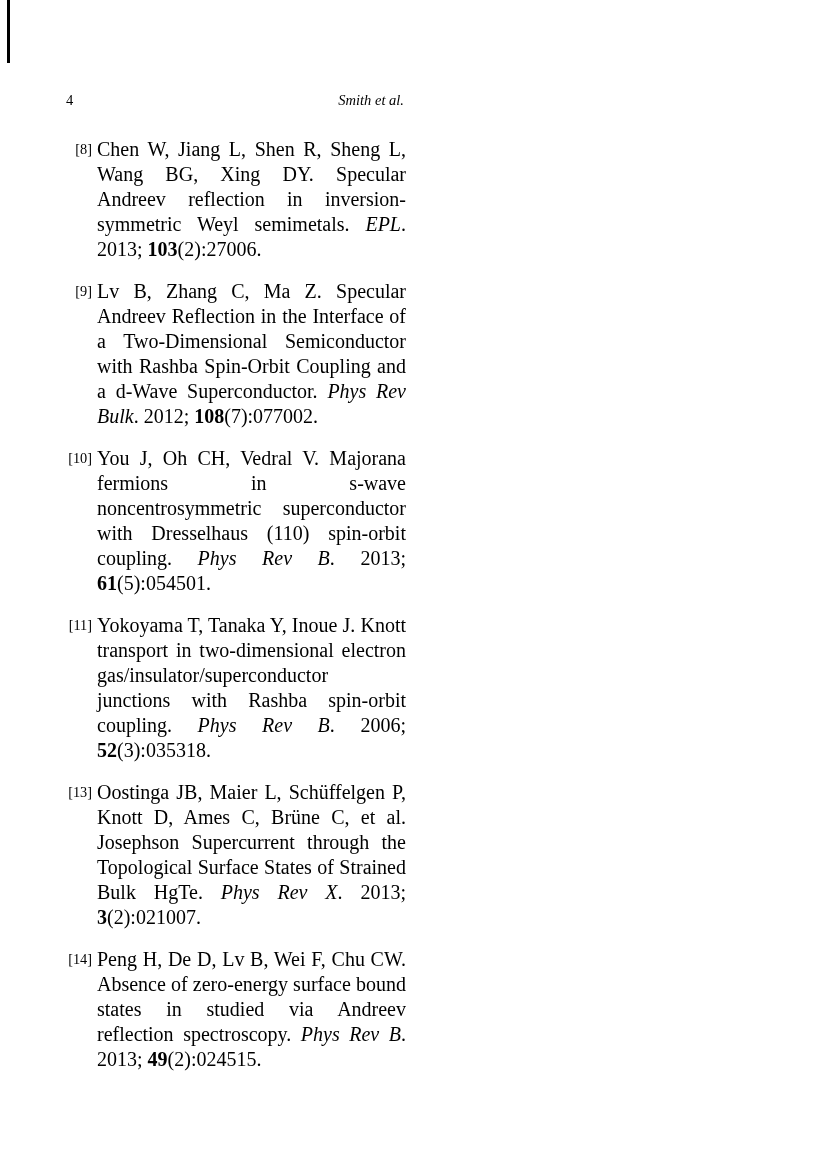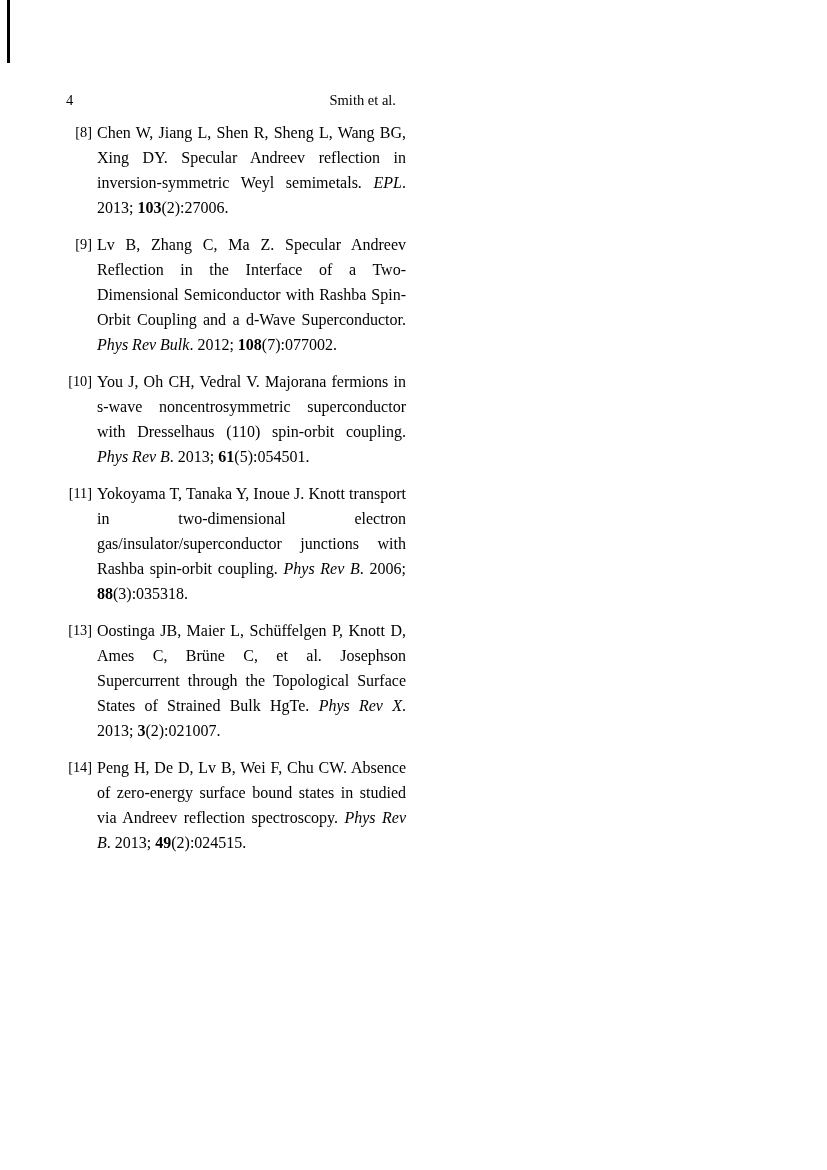--- a/index.html
+++ b/index.html
@@ -44,22 +44,23 @@
     font-size: 14.5px;
     line-height: 20px;
   }
   #page-number {
     position: absolute;
     left: 0;
     top: 0;
   }
   #running-title {
     position: absolute;
-    right: 8px;
+    right: 0;
     top: 0;
+    font-style: italic;
   }
 
   
   #reference-list {
     position: absolute;
     left: 66px;
     top: 120px;
     width: 340px;
   }
 
@@ -77,25 +78,26 @@
     left: 0;
     top: 0;
     width: 26px;
     text-align: right;
     font-size: 14.3px;
     line-height: 25px;
     white-space: nowrap;
   }
 
   .reference-text {
-    font-size: 16px;
+    font-size: 20px;
     line-height: 25px;
     text-align: justify;
     text-justify: inter-word;
     hyphens: none;
+    margin-top: 17px;
   }
   
   .reference-text > .seg:last-child {
     
   }
 
   .seg { }
   .it { font-style: italic; }
   .bd { font-weight: bold; }
 </style>
@@ -119,21 +121,21 @@
       <div class="reference-entry">
         <div class="reference-label">[9]</div>
         <div class="reference-text"><span class="seg">Lv B, Zhang C, Ma Z.  Specular Andreev Reflection in the Interface of a Two-Dimensional Semiconductor with Rashba Spin-Orbit Coupling and a d-Wave Superconductor. </span><span class="seg it">Phys Rev Bulk</span><span class="seg">. 2012; </span><span class="seg bd">108</span><span class="seg">(7):077002.</span></div>
       </div>
       <div class="reference-entry">
         <div class="reference-label">[10]</div>
         <div class="reference-text"><span class="seg">You J, Oh CH, Vedral V.  Majorana fermions in s-wave noncentrosymmetric superconductor with Dresselhaus (110) spin-orbit coupling.  </span><span class="seg it">Phys Rev B</span><span class="seg">. 2013; </span><span class="seg bd">61</span><span class="seg">(5):054501.</span></div>
       </div>
       <div class="reference-entry">
         <div class="reference-label">[11]</div>
-        <div class="reference-text"><span class="seg">Yokoyama T, Tanaka Y, Inoue J.  Knott transport in two-dimensional electron gas/insulator/superconductor junctions with Rashba spin-orbit coupling. </span><span class="seg it">Phys Rev B</span><span class="seg">. 2006; </span><span class="seg bd">88</span><span class="seg">(3):035318.</span></div>
+        <div class="reference-text"><span class="seg">Yokoyama T, Tanaka Y, Inoue J.  Knott transport in two-dimensional electron gas/insulator/superconductor junctions with Rashba spin-orbit coupling. </span><span class="seg it">Phys Rev B</span><span class="seg">. 2006; </span><span class="seg bd">52</span><span class="seg">(3):035318.</span></div>
       </div>
       <div class="reference-entry">
         <div class="reference-label">[13]</div>
         <div class="reference-text"><span class="seg">Oostinga JB, Maier L, Schüffelgen P, Knott D, Ames C, Brüne C, et al.  Josephson Supercurrent through the Topological Surface States of Strained Bulk HgTe. </span><span class="seg it">Phys Rev X</span><span class="seg">. 2013; </span><span class="seg bd">3</span><span class="seg">(2):021007.</span></div>
       </div>
       <div class="reference-entry">
         <div class="reference-label">[14]</div>
         <div class="reference-text"><span class="seg">Peng H, De D, Lv B, Wei F, Chu CW. Absence of zero-energy surface bound states in studied via Andreev reflection spectroscopy. </span><span class="seg it">Phys Rev B</span><span class="seg">. 2013; </span><span class="seg bd">49</span><span class="seg">(2):024515.</span></div>
       </div>
     </div>

